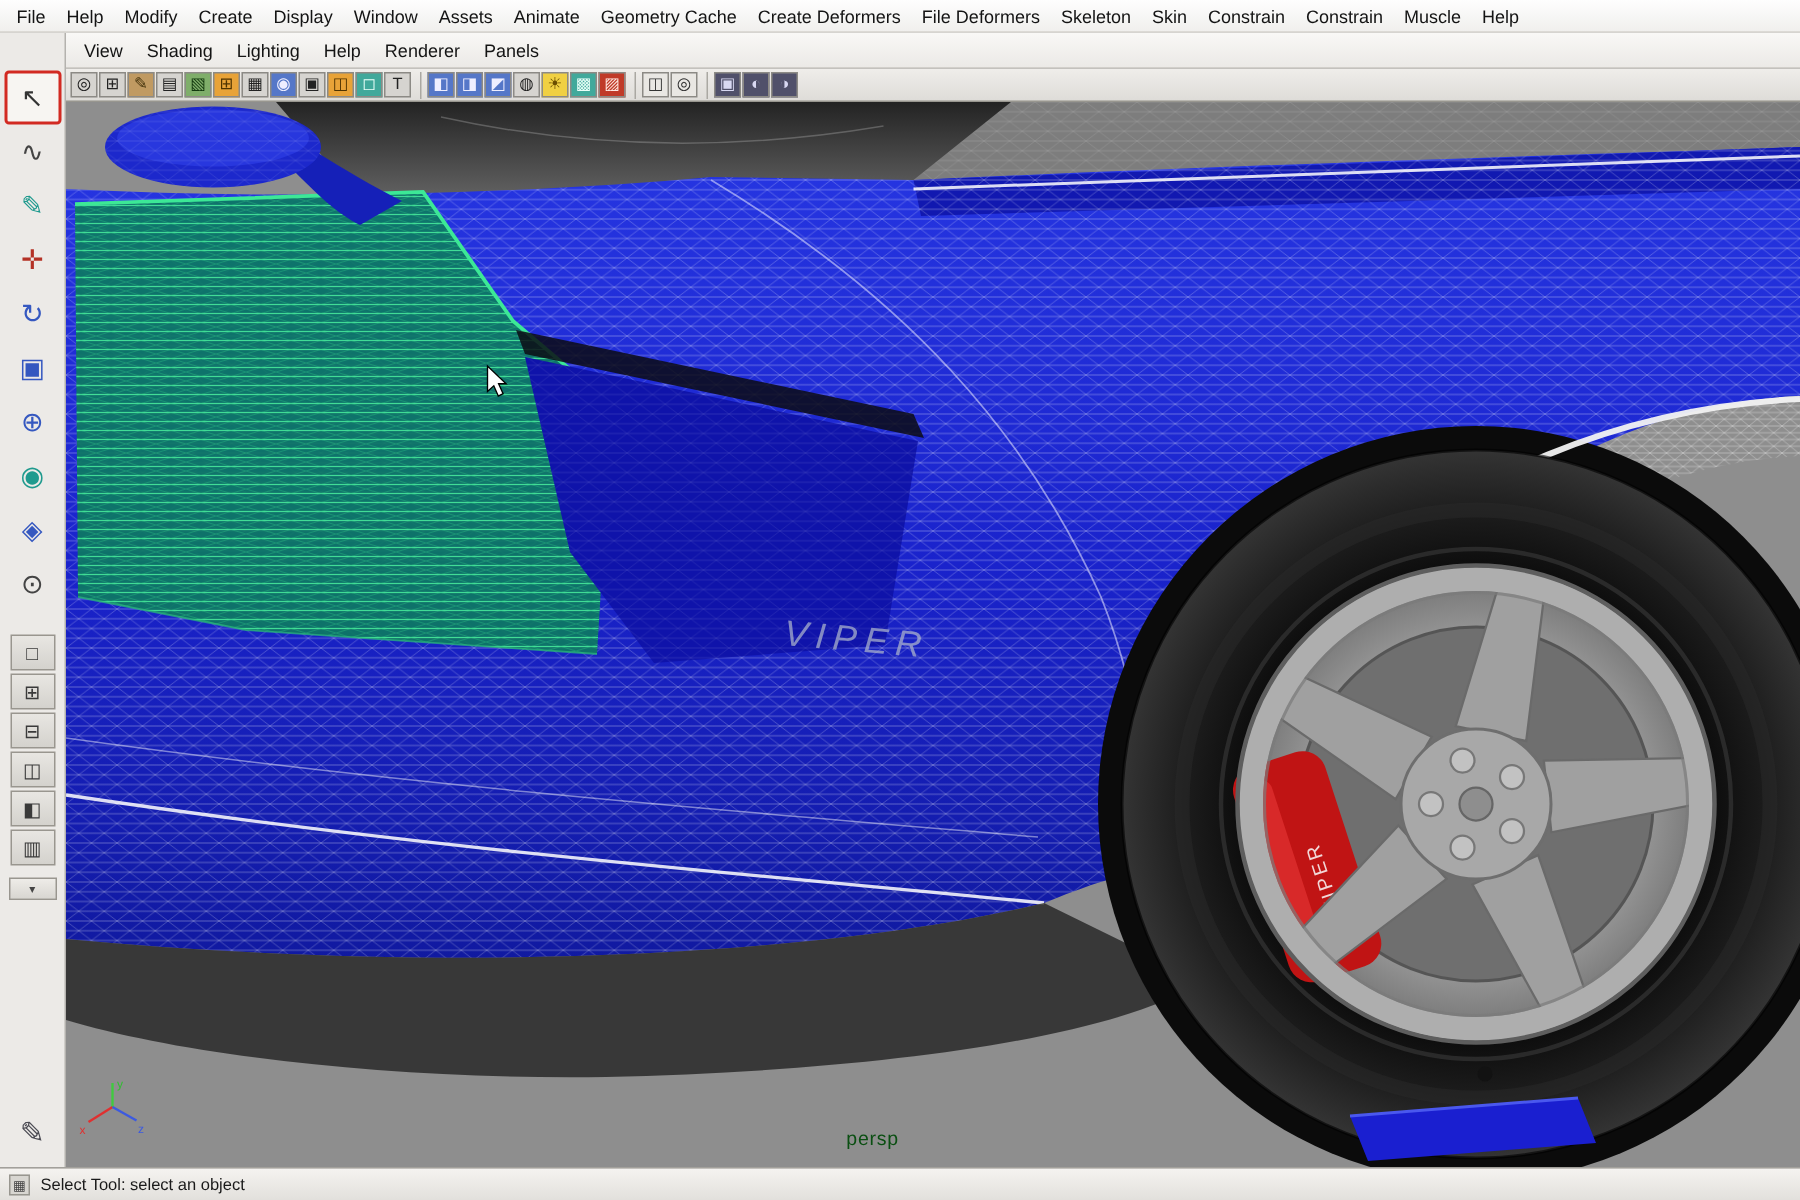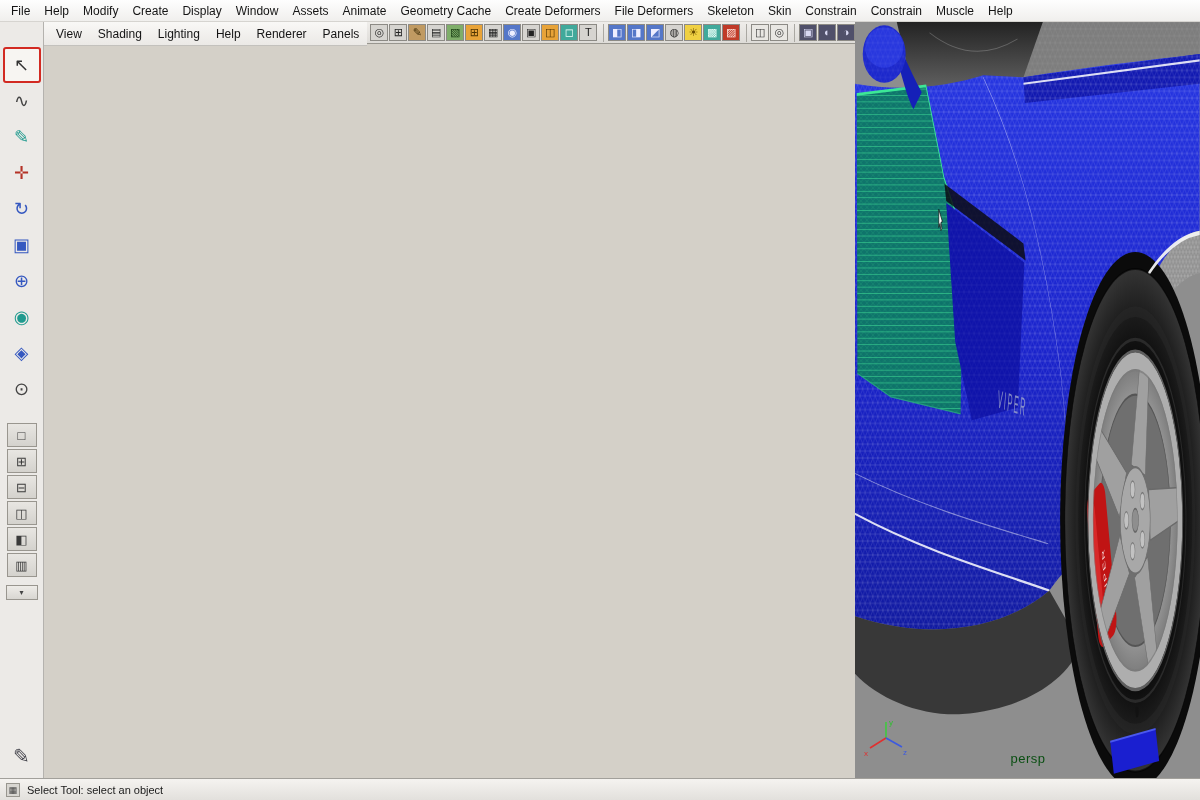--- a/index.html
+++ b/index.html
@@ -11,21 +11,21 @@
   .main-row{display:flex;height:756px;}
   .toolbox{width:44px;box-sizing:border-box;background:#eceae7;border-right:1px solid #b4b2ae;display:flex;flex-direction:column;align-items:center;padding-top:25px;}
   .tool-btn{width:34px;height:32px;display:flex;align-items:center;justify-content:center;font-size:18px;color:#333;border:2px solid transparent;margin:0;}
   .tool-btn.selected{border:2px solid #d22a22;background:#f7f5f2;border-radius:3px;}
   .t-red{color:#b43226;} .t-blue{color:#3558c0;} .t-teal{color:#1f9a8e;} .t-dark{color:#444;}
   .layout-group{margin-top:16px;display:flex;flex-direction:column;align-items:center;gap:2px;}
   .layout-btn{width:30px;height:24px;box-sizing:border-box;border:1px solid #99968f;background:linear-gradient(#e8e6e2,#d4d2cd);display:flex;align-items:center;justify-content:center;font-size:13px;color:#3a3a3a;}
   .tool-dropdown{width:32px;height:15px;box-sizing:border-box;border:1px solid #99968f;background:linear-gradient(#eeece8,#d8d6d1);display:flex;align-items:center;justify-content:center;font-size:8px;color:#444;margin-top:8px;}
   .toolbox-bottom{margin-top:auto;margin-bottom:10px;font-size:20px;color:#4a4a52;}
   
-  .right-col{flex:1;display:flex;min-width:0;text-align:right;}
+  .right-col{flex:1;display:flex;flex-direction:column;min-width:0;text-align:right;}
   .panel-menus{height:24px;box-sizing:border-box;background:linear-gradient(#f9f8f6,#ebe9e6);border-bottom:1px solid #c3c1bd;display:flex;align-items:center;font-size:12px;color:#141414;padding-left:4px;}
   .panel-menu-item{padding:2px 8px;cursor:default;}
   .icon-toolbar{height:22px;box-sizing:border-box;background:linear-gradient(#efedea,#dedcd8);border-bottom:1px solid #98968f;display:flex;align-items:center;padding-left:3px;gap:1px;}
   .gi{width:18px;height:17px;box-sizing:border-box;border:1px solid #8c8a85;display:flex;align-items:center;justify-content:center;font-size:11px;line-height:1;background:#d6d4d0;color:#222;}
   .gi-tan{background:#c09a62;color:#40300a;} .gi-green{background:#7fae6a;color:#12380e;}
   .gi-orange{background:#e8a338;color:#4e3300;} .gi-blue{background:#5577c8;color:#eef;}
   .gi-teal{background:#41a99b;color:#eafff9;} .gi-yellow{background:#f0d042;color:#6a4d00;}
   .gi-red{background:#c03a28;color:#ffe8e2;} .gi-dark{background:#50506a;color:#d8d8f2;}
   .gi-light{background:#e9e7e3;color:#333;}
   .gi-sep{width:4px;height:18px;border-right:1px solid #aaa8a2;margin:0 3px 0 1px;}

